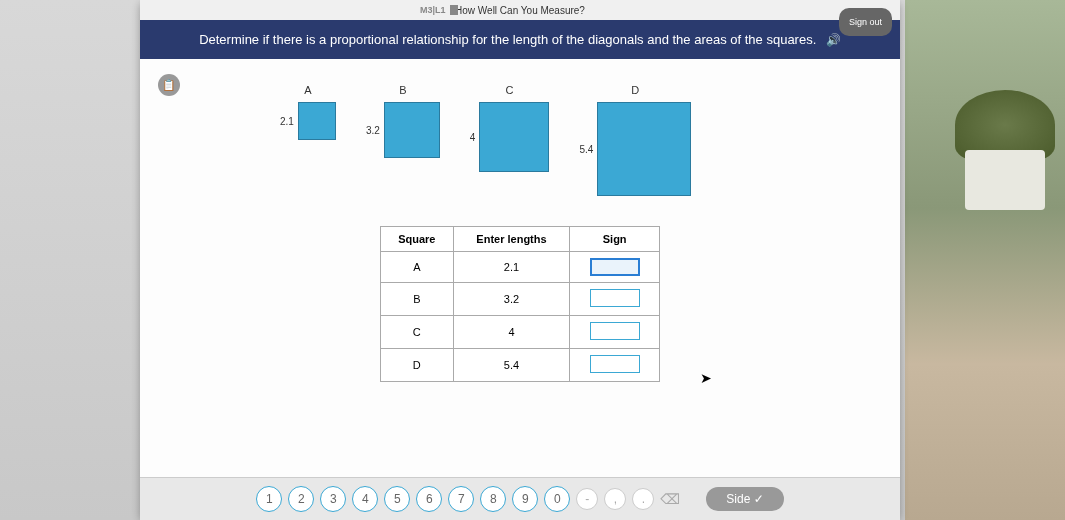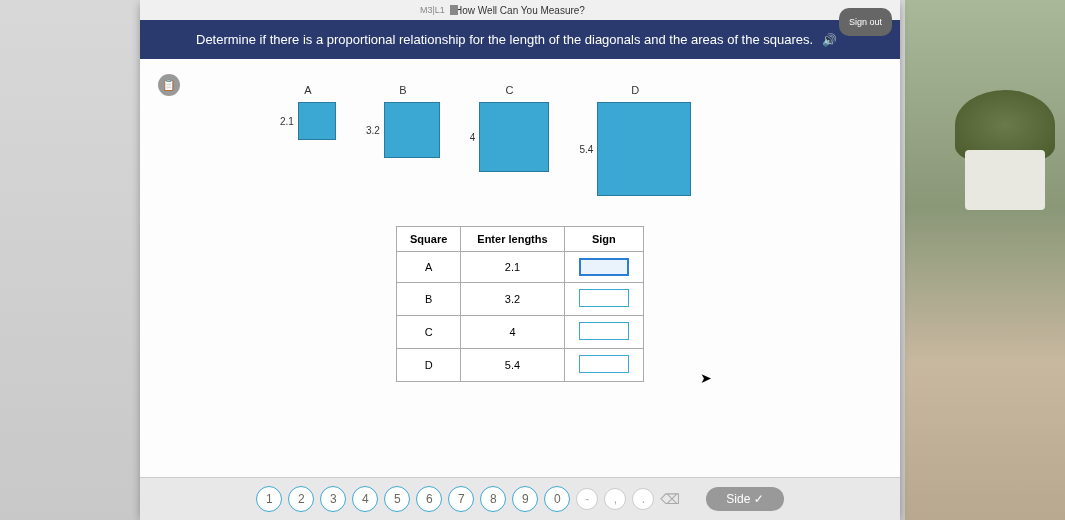--- a/index.html
+++ b/index.html
@@ -29,21 +29,21 @@
       display: flex;
       align-items: center;
       justify-content: center;
       font-size: 10px;
       color: #333;
       position: relative;
     }
     .topbar-left {
       position: absolute;
       left: 280px;
-      font-weight: 400;
+      font-weight: 700;
       color: #888;
       font-size: 9px;
     }
     .topbar-icon {
       position: absolute;
       left: 310px;
       width: 8px;
       height: 10px;
       background: #888;
     }
@@ -54,22 +54,22 @@
       background: #666;
       color: #fff;
       font-size: 9px;
       padding: 9px 10px;
       border-radius: 10px;
       z-index: 10;
     }
     .instruction-bar {
       background: #2a3a6e;
       color: #fff;
-      padding: 12px 56px;
-      text-align: left;
+      padding: 12px 27px;
+      text-align: center;
       font-size: 13px;
       position: relative;
     }
     .audio-icon {
       display: inline-block;
       margin-left: 6px;
       font-size: 12px;
     }
     .clipboard-icon {
       position: absolute;
@@ -123,21 +123,21 @@
       background: #3ba8d4;
       border: 1px solid #2a7a9e;
     }
     .sq-a { width: 38px; height: 38px; }
     .sq-b { width: 56px; height: 56px; }
     .sq-c { width: 70px; height: 70px; }
     .sq-d { width: 94px; height: 94px; }
     
     .table-wrap {
       margin: 30px auto 0 auto;
-      width: 248px;
+      width: 280px;
     }
     table {
       border-collapse: collapse;
       width: 100%;
       font-size: 11px;
     }
     th, td {
       border: 1px solid #aaa;
       padding: 6px 8px;
       text-align: center;

